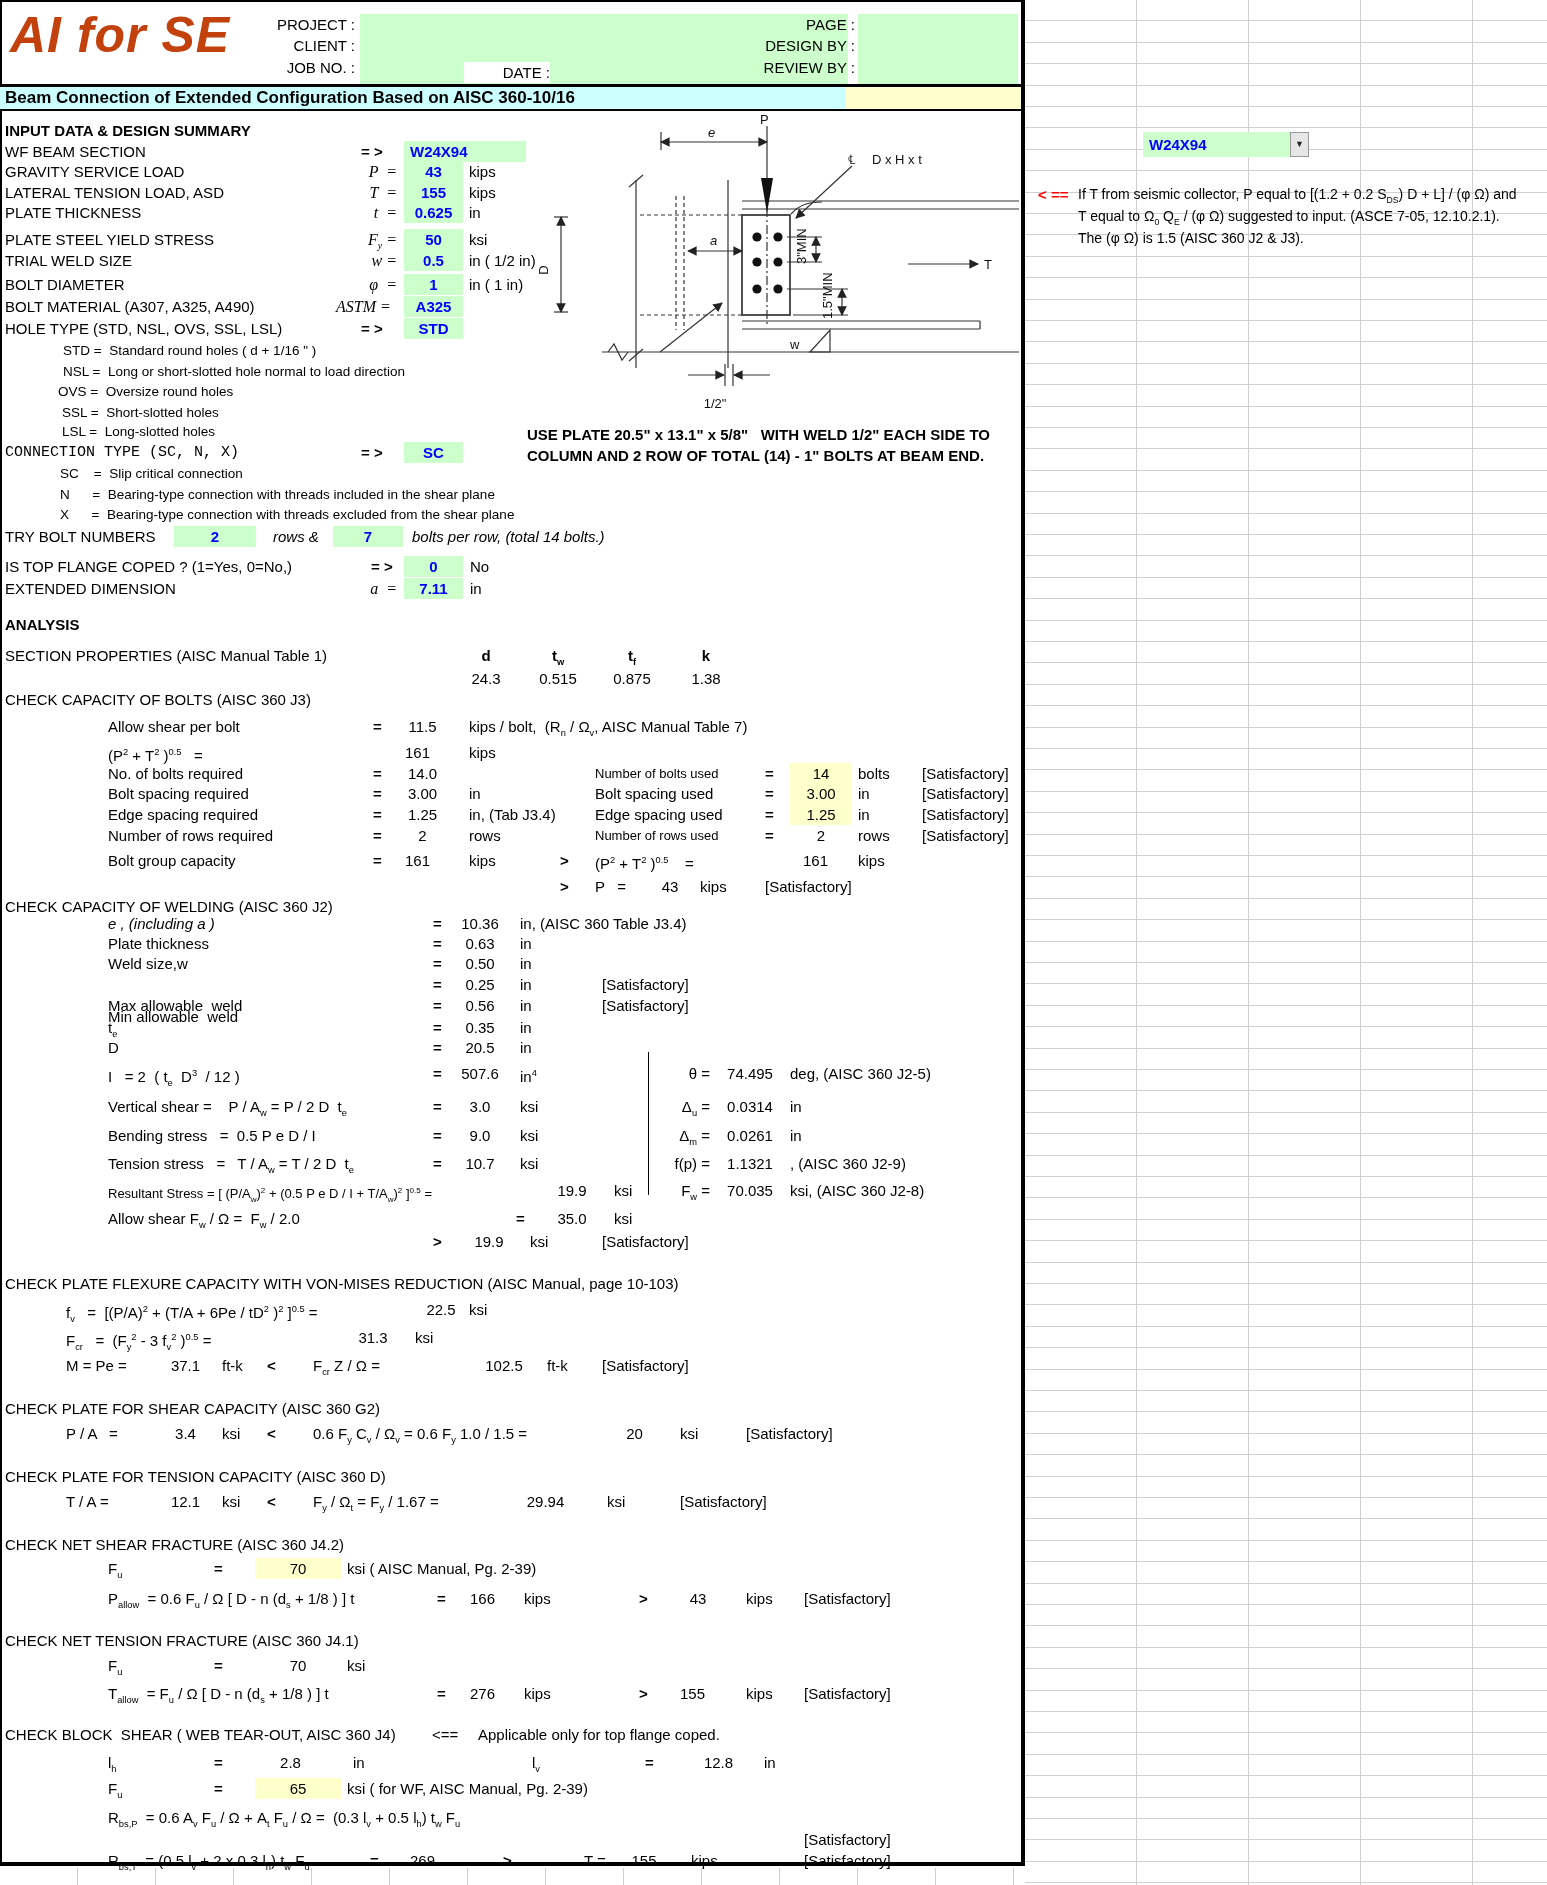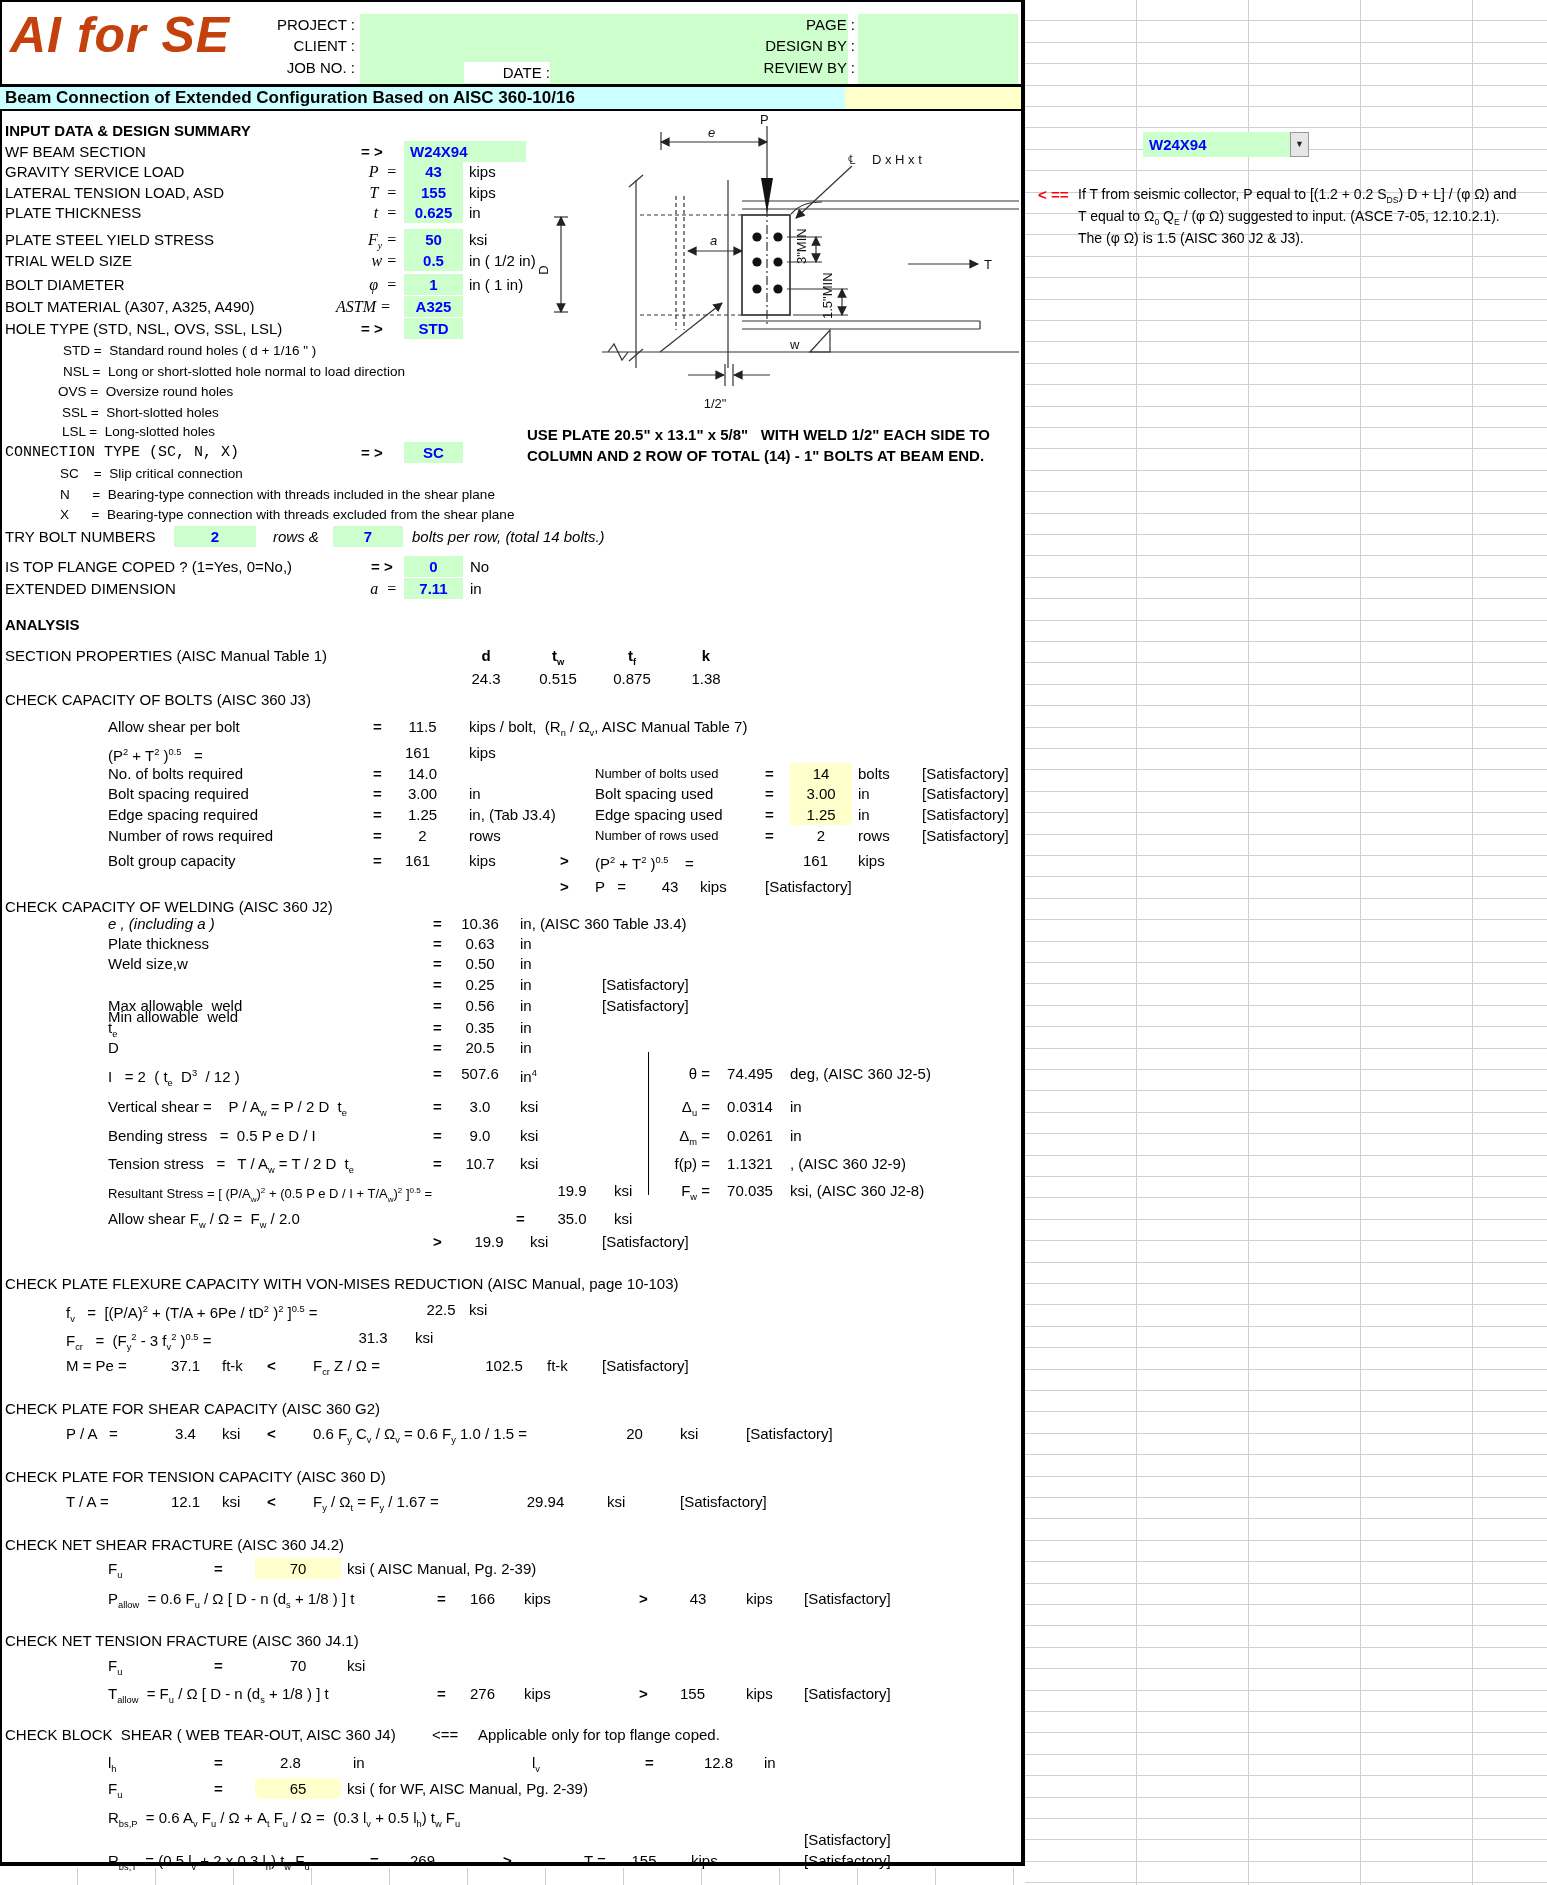--- a/index.html
+++ b/index.html
@@ -486,21 +486,21 @@
       <span class="ctr" style="left: 268px; width: 45px;">2.8</span>
       <span style="left: 353px;">in</span>
       <span style="left: 532px;">l<sub>v</sub></span>
       <span class="b" style="left: 645px;">=</span>
       <span class="ctr" style="left: 696px; width: 45px;">12.8</span>
       <span style="left: 764px;">in</span>
     </div>
     <div class="row" style="top: 1778px;">
       <span style="left: 108px;">F<sub>u</sub></span>
       <span class="b" style="left: 214px;">=</span>
-      <span class="yb" style="left: 255px; width: 86px; border-radius: 7px;">65</span>
+      <span class="yb" style="left: 255px; width: 86px;">65</span>
       <span style="left: 347px;">ksi ( for WF, AISC Manual, Pg. 2-39)</span>
     </div>
     <div class="row" style="top: 1807px;">
       <span style="left: 108px;">R<sub>bs,P</sub>  = 0.6 A<sub>v</sub> F<sub>u</sub> / Ω + A<sub>t</sub> F<sub>u</sub> / Ω =  (0.3 l<sub>v</sub> + 0.5 l<sub>h</sub>) t<sub>w</sub> F<sub>u</sub></span>
     </div>
     <div class="row" style="top: 1829px;">
       <span style="left: 804px;">[Satisfactory]</span>
     </div>
     <div class="row" style="top: 1850px;">
       <span style="left: 108px;">R<sub>bs,T</sub>  = (0.5 l<sub>v</sub> + 2 x 0.3 l<sub>h</sub>) t<sub>w</sub> F<sub>u</sub></span>

